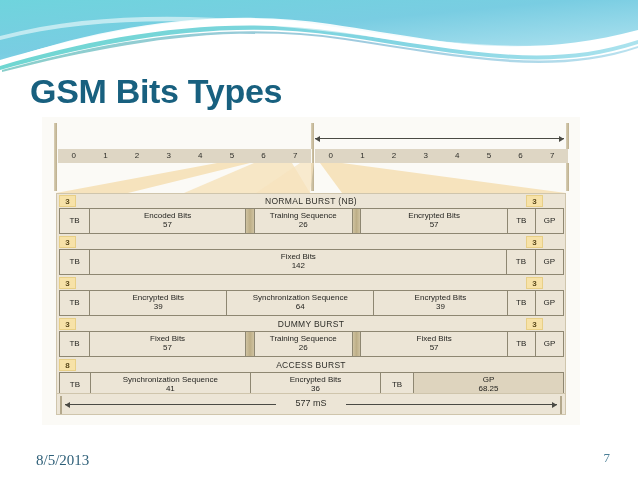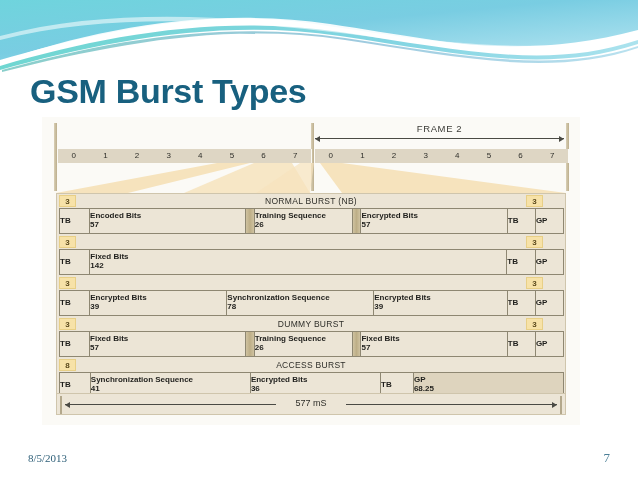--- a/index.html
+++ b/index.html
@@ -95,27 +95,26 @@
   .burst-row{
     position:relative;height:26px;margin:0 2px 1px 2px;
     display:flex;
   }
   .seg{
     position:relative;
     border:1px solid #8e8772;
     background:#ece5d6;
     box-sizing:border-box;
     font-size:8px;color:#1f1f1c;
-    display:flex;flex-direction:column;align-items:flex-start;justify-content:center;
+    display:flex;flex-direction:column;align-items:center;justify-content:center;
     line-height:1.12;
     margin-right:-1px;
     font-family:"Liberation Sans", sans-serif;
     overflow:hidden;
     white-space:nowrap;
-    font-weight:bold;
   }
   .seg .nm{font-size:8px;}
   .seg .vl{font-size:8px;}
   .seg.sep{
     background:linear-gradient(to right,#cfc2a0,#bdae87,#cfc2a0);
     border:1px solid #8e8772;
   }
   .seg.gpwide{background:#ded4be;}
   .seg.tb{font-size:8px;}
 
@@ -128,22 +127,22 @@
   .duration .dlabel{
     position:absolute;left:0;right:0;top:4px;text-align:center;
     font-size:9px;color:#2e2e29;background:#ece5d6;
     width:70px;margin:0 auto;
     font-family:"Liberation Sans", sans-serif;
   }
   .dend{position:absolute;top:2px;width:2px;height:18px;background:#b3a88c;}
 
   
   #footer-date{
-    position:absolute;left:28px;top:452px;
-    font-size:11px;color:#2e5f78;
+    position:absolute;left:36px;top:452px;
+    font-size:15px;color:#2e5f78;
     font-family:"Liberation Serif", serif;
   }
   #footer-pagenum{
     position:absolute;right:28px;top:450px;
     font-size:13px;color:#4a7e96;
     font-family:"Liberation Serif", serif;
   }
 </style>
 </head>
 <body>
@@ -169,27 +168,26 @@
     </defs>
     <rect x="0" y="0" width="638" height="72" fill="#ffffff"></rect>
     <path d="M0,0 L638,0 L638,30 C520,62 430,40 300,22 C190,8 70,40 0,60 Z" fill="url(#g1)"></path>
     <path d="M0,62 C90,30 210,6 330,24 C450,42 540,64 638,34 L638,46 C540,76 450,54 330,36 C210,18 90,44 0,72 Z" fill="#ffffff" opacity="0.92"></path>
     <path d="M0,66 C100,36 220,14 340,32 C460,50 548,70 638,40 L638,44 C548,74 460,54 340,36 C220,18 100,42 0,70 Z" fill="url(#g2)" opacity="0.75"></path>
     <path d="M2,70 C110,40 225,20 345,38 C465,56 552,74 638,46 L638,48 C552,77 465,58 345,40 C225,22 110,45 2,72 Z" fill="url(#g3)" opacity="0.55"></path>
     <path d="M0,36 C120,4 260,18 380,34 C480,47 560,52 638,34 L638,38 C560,57 480,51 380,38 C260,22 120,9 0,40 Z" fill="#ffffff" opacity="0.55"></path>
   </svg>
 </div>
 
-<div id="page-title">GSM Burst Types</div>
+<div id="page-title">GSM Bits Types</div>
 
 <div id="burst-diagram">
 
   <div class="frames-row">
     <div class="frame-cell" id="frame-1" style="left:257px;width:253px;">
-      <div class="fr-label">FRAME 2</div>
       <div class="arrowline"></div>
     </div>
   </div>
 
   <div class="vbar" style="left:12px;top:6px;height:68px;"></div>
   <div class="vbar" style="left:269px;top:6px;height:68px;"></div>
   <div class="vbar" style="left:524px;top:6px;height:68px;"></div>
 
   <div class="ts-strip" id="ts-strip" style="width: 510px;">
       <div class="ts-cell" style="left: 0px; width: 31.625px;">0</div>
@@ -266,21 +264,21 @@
       <div class="burst-row">
         <div class="seg tb" style="flex: 30 0 0px;">
           <span class="nm">TB</span>
         </div>
         <div class="seg " style="flex: 140 0 0px;">
           <span class="nm">Encrypted Bits</span>
           <span class="vl">39</span>
         </div>
         <div class="seg " style="flex: 150 0 0px;">
           <span class="nm">Synchronization Sequence</span>
-          <span class="vl">78</span>
+          <span class="vl">64</span>
         </div>
         <div class="seg " style="flex: 136 0 0px;">
           <span class="nm">Encrypted Bits</span>
           <span class="vl">39</span>
         </div>
         <div class="seg tb" style="flex: 28 0 0px;">
           <span class="nm">TB</span>
         </div>
         <div class="seg tb" style="flex: 28 0 0px;">
           <span class="nm">GP</span>

